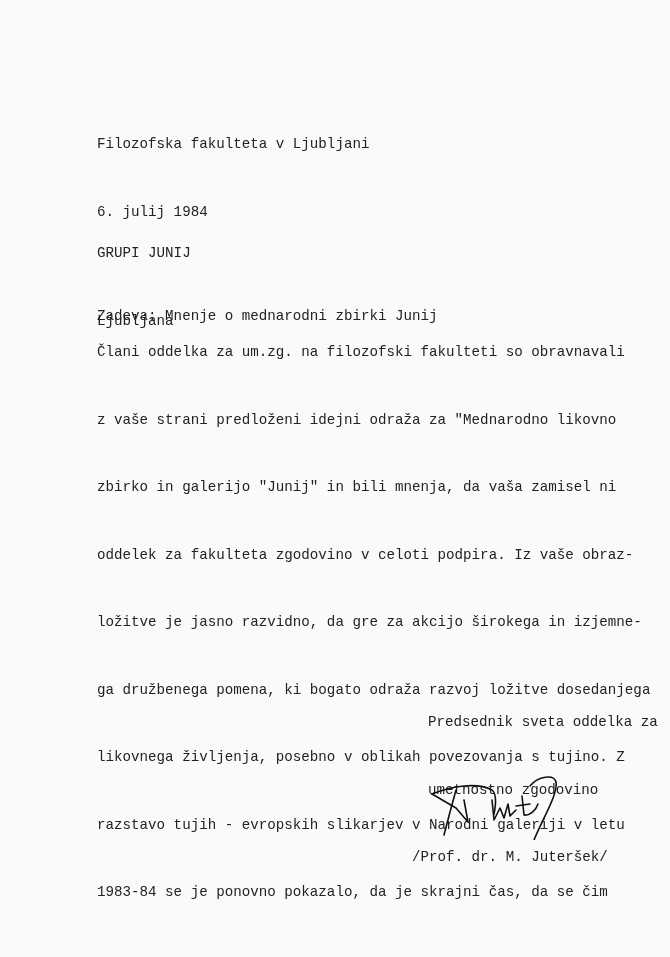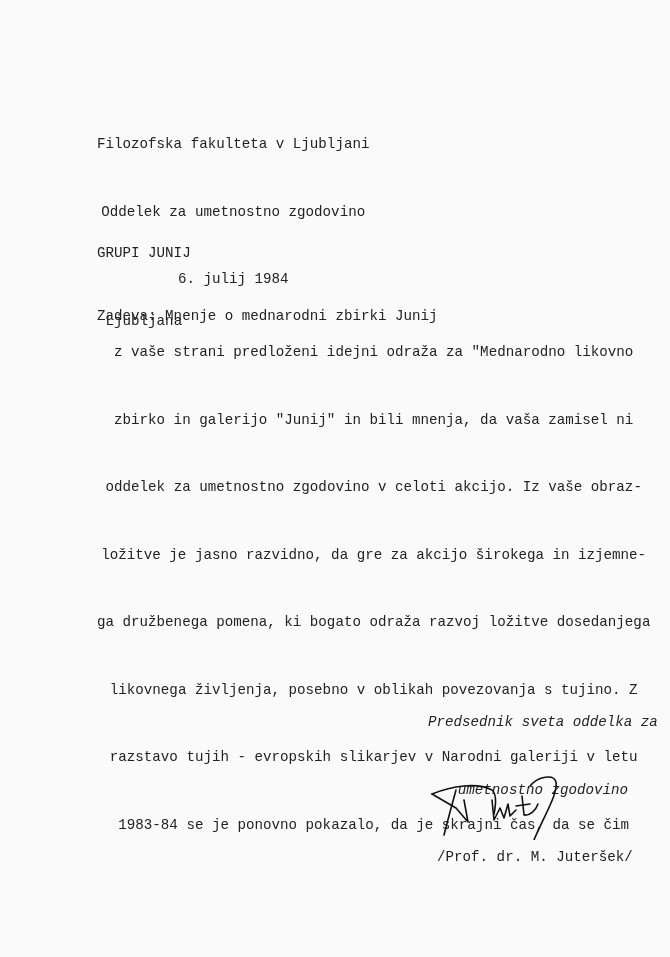--- a/index.html
+++ b/index.html
@@ -14,73 +14,72 @@
       overflow: hidden;
       font-family: "Liberation Mono", "DejaVu Sans Mono", monospace;
       color: #222;
       font-size: 14.2px;
     }
     .page {
       position: absolute;
       left: 0; top: 0;
       width: 670px; height: 825px;
       background: #fafafa;
-      text-align: center;
     }
     .block {
       position: absolute;
       left: 97px;
       line-height: 22.5px;
       white-space: pre;
     }
     .sender { top: 88px; }
     .recipient { top: 197px; }
     .subject { top: 260px; }
     .body-text { top: 296px; }
     .line { display: block; height: 22.5px; }
     .sigblock {
       position: absolute;
       left: 412px;
       top: 666px;
       line-height: 22.5px;
       white-space: pre;
     }
-    .sigblock .indent { padding-left: 16px; font-style: italic; }
+    .sigblock .indent { padding-left: 16px; }
     .signature {
       position: absolute;
       left: 412px;
       top: 760px;
       width: 150px;
       height: 80px;
     }
   </style>
 </head>
 <body>
 
 <div class="page">
 
   <div class="block sender">
     <span class="line">Filozofska fakulteta v Ljubljani</span>
-    <span class="line">Oddelek za umetnostno zgodovino</span>
     <span class="line">6. julij 1984</span>
   </div>
 
   <div class="block recipient">
     <span class="line">GRUPI JUNIJ</span>
     <span class="line">Ljubljana</span>
   </div>
 
   <div class="block subject">
     <span class="line">Zadeva: Mnenje o mednarodni zbirki Junij</span>
   </div>
 
   <div class="block body-text">
+    <span class="line">Člani oddelka za um.zg. na filozofski fakulteti so obravnavali</span>
     <span class="line">z vaše strani predloženi idejni odraža za "Mednarodno likovno</span>
     <span class="line">zbirko in galerijo "Junij" in bili mnenja, da vaša zamisel ni</span>
-    <span class="line">oddelek za umetnostno zgodovino v celoti akcijo. Iz vaše obraz-</span>
+    <span class="line">oddelek za fakulteta zgodovino v celoti podpira. Iz vaše obraz-</span>
     <span class="line">ložitve je jasno razvidno, da gre za akcijo širokega in izjemne-</span>
     <span class="line">ga družbenega pomena, ki bogato odraža razvoj ložitve dosedanjega</span>
     <span class="line">likovnega življenja, posebno v oblikah povezovanja s tujino. Z</span>
     <span class="line">razstavo tujih - evropskih slikarjev v Narodni galeriji v letu</span>
     <span class="line">1983-84 se je ponovno pokazalo, da je skrajni čas, da se čim</span>
     
     
     
     
   </div>

